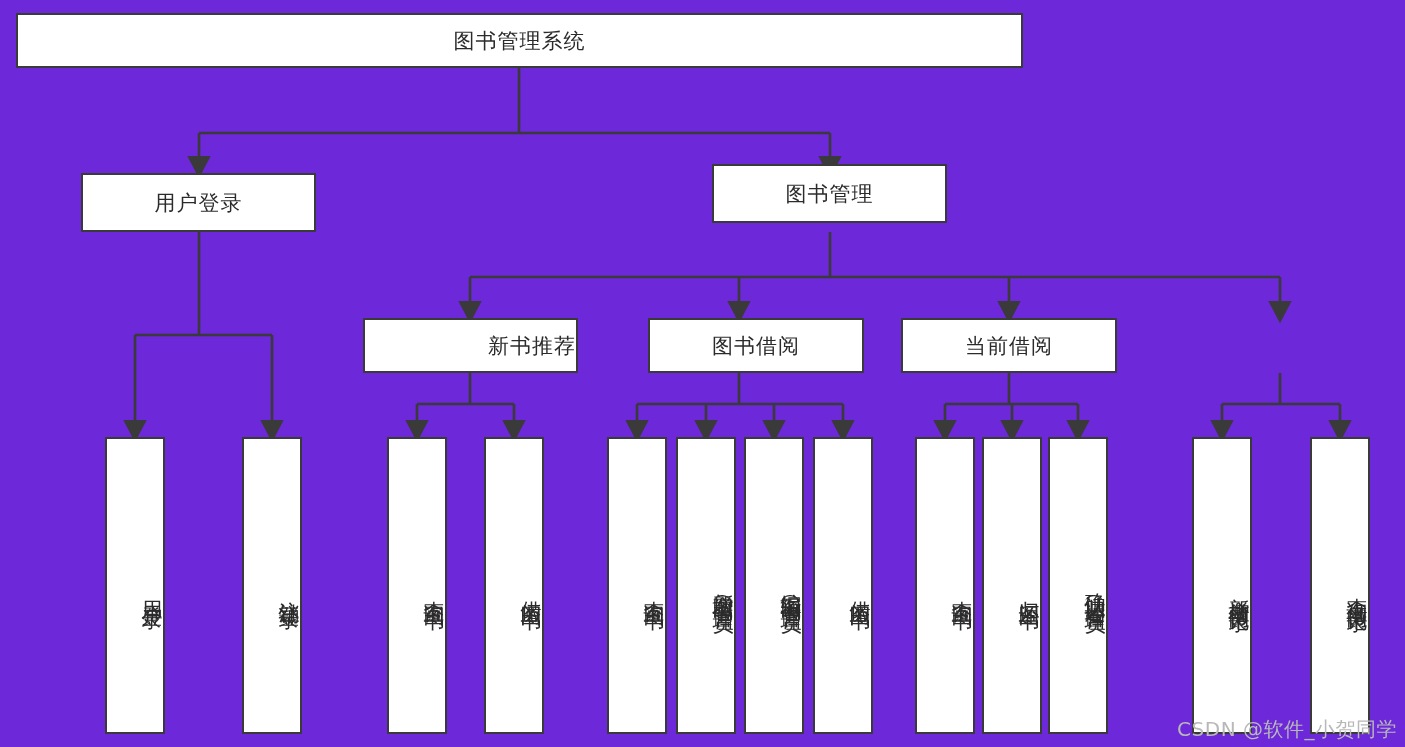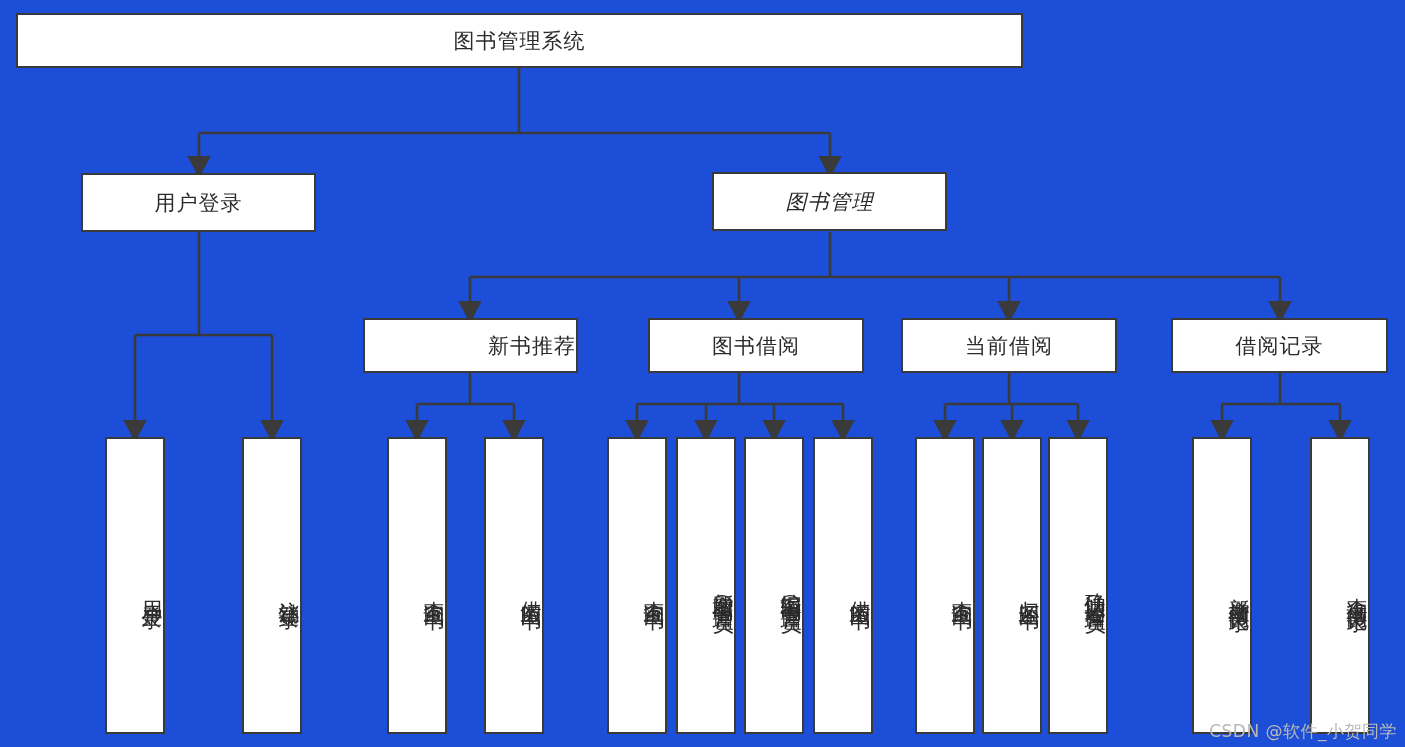--- a/index.html
+++ b/index.html
@@ -7,21 +7,21 @@
     padding: 0;
     background: #ffffff;
   }
   body {
     font-family: "DejaVu Sans", "Liberation Sans", sans-serif;
   }
   #diagram-root {
     position: relative;
     width: 1405px;
     height: 747px;
-    background: #1d4ed8;
+    background: #6d28d9;
     overflow: hidden;
   }
   #tree-svg {
     position: absolute;
     left: 0;
     top: 0;
     width: 1405px;
     height: 747px;
     display: block;
   }
@@ -53,21 +53,21 @@
     white-space: nowrap;
   }
   .node-box.vertical .node-label {
     writing-mode: vertical-rl;
     text-orientation: upright;
   }
   #watermark {
     position: absolute;
     right: 8px;
     bottom: 4px;
-    font-size: 17px;
+    font-size: 20px;
     color: #b8b8b8;
     letter-spacing: 0.5px;
     white-space: nowrap;
     pointer-events: none;
   }
 </style>
 </head>
 <body>
 
 <div id="diagram-root">
@@ -122,35 +122,32 @@
     </g>
   </svg>
 
   <div class="node-box horizontal" style="left:16px; top:13px; width:1007px; height:55px;">
     <span class="node-label">图书管理系统</span>
   </div>
 
   <div class="node-box horizontal" style="left:81px; top:173px; width:235px; height:59px;">
     <span class="node-label">用户登录</span>
   </div>
-  <div class="node-box horizontal" style="left:712px; top:172px; width:235px; height:59px;font-style:italic;">
+  <div class="node-box horizontal" style="left:712px; top:164px; width:235px; height:59px;">
     <span class="node-label">图书管理</span>
   </div>
 
   <div class="node-box horizontal" style="left:363px; top:318px; width:215px; height:55px;justify-content:flex-end;">
     <span class="node-label">新书推荐</span>
   </div>
   <div class="node-box horizontal" style="left:631px; top:318px; width:216px; height:55px;margin-left:17px;">
     <span class="node-label">图书借阅</span>
   </div>
   <div class="node-box horizontal" style="left:901px; top:318px; width:216px; height:55px;">
     <span class="node-label">当前借阅</span>
-  </div>
-  <div class="node-box horizontal" style="left:1171px; top:318px; width:217px; height:55px;">
-    <span class="node-label">借阅记录</span>
   </div>
 
   <div class="node-box vertical" style="left:105px; top:437px; width:60px; height:297px;">
     <span class="node-label">用户登录</span>
   </div>
   <div class="node-box vertical" style="left:242px; top:437px; width:60px; height:297px;">
     <span class="node-label">注销登录</span>
   </div>
 
   <div class="node-box vertical" style="left:387px; top:437px; width:60px; height:297px;">

